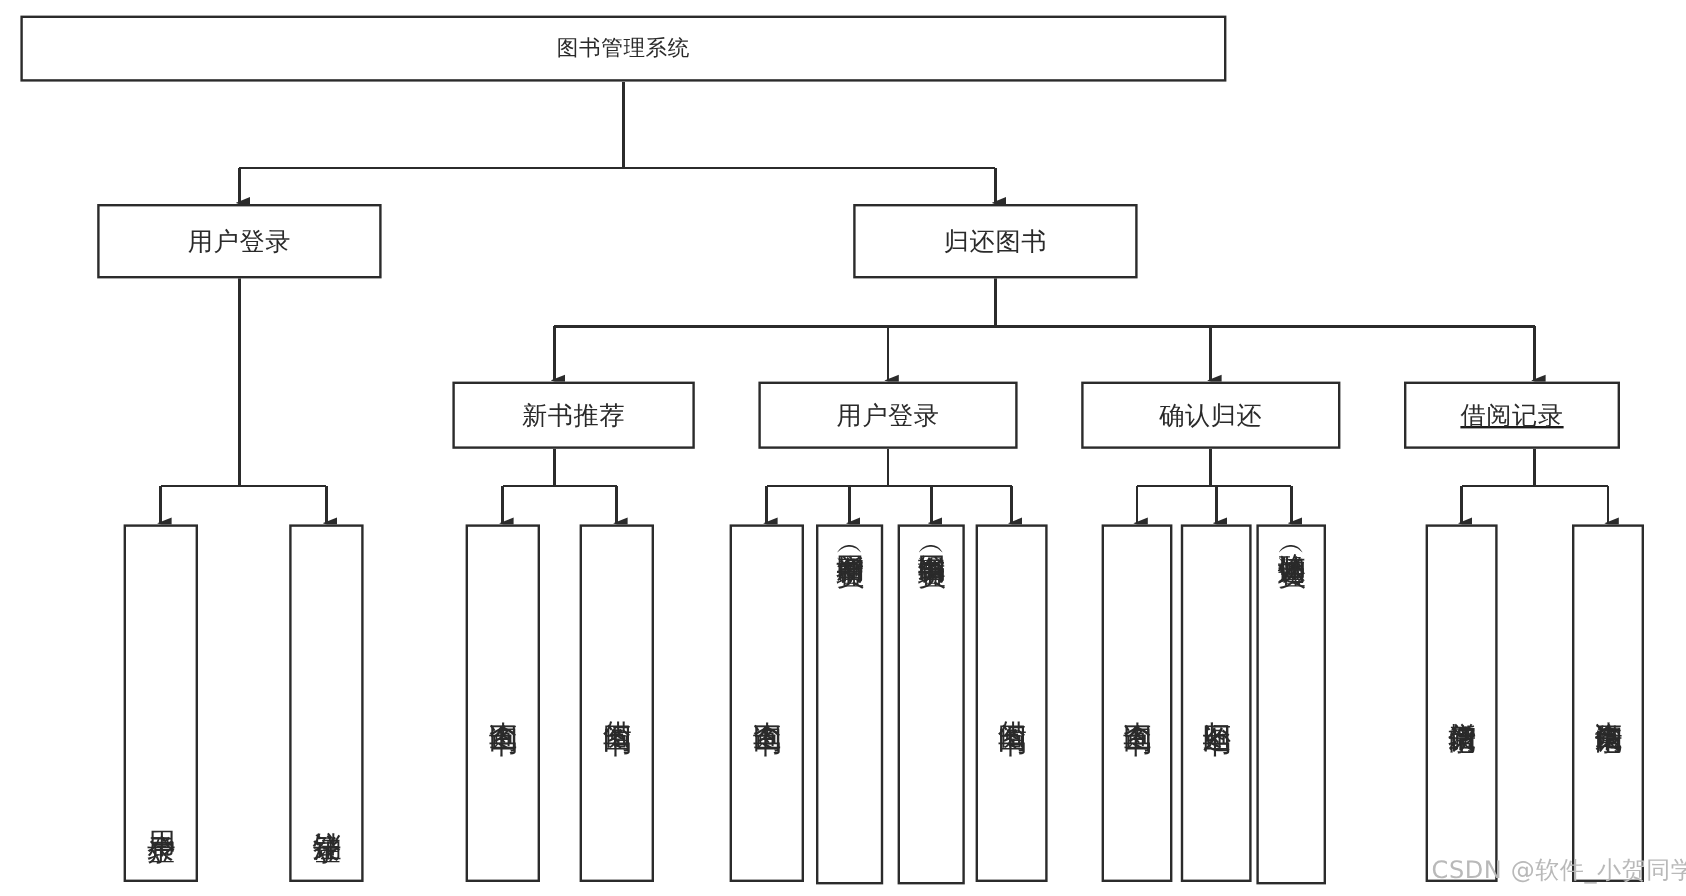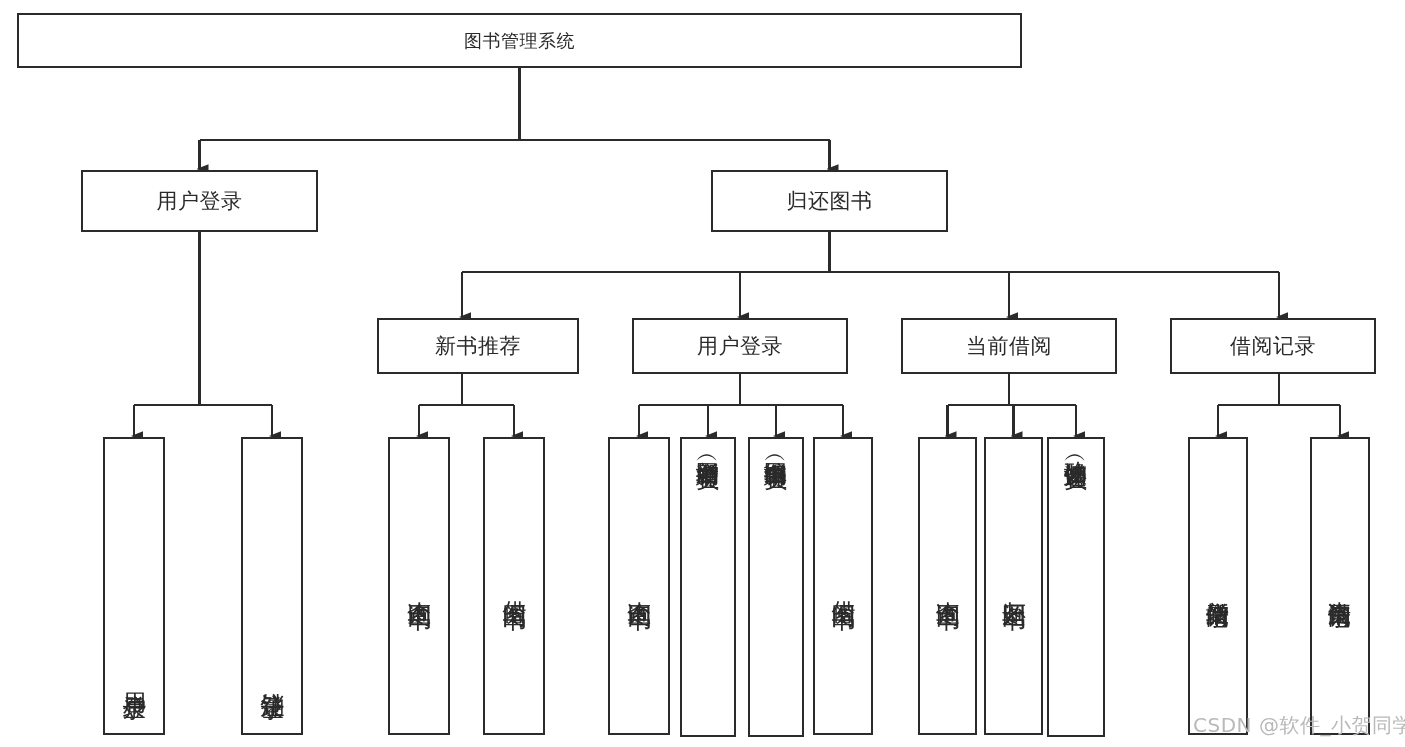--- a/index.html
+++ b/index.html
@@ -100,23 +100,23 @@
       <div class="node horiz" style="left: 711px; top: 170px; width: 237px; height: 62px;">
         <span class="label">归还图书</span>
       </div>
       <div class="node horiz" style="left: 361px; top: 318px; width: 202px; height: 56px; margin-left: 16px;">
         <span class="label">新书推荐</span>
       </div>
       <div class="node horiz" style="left: 632px; top: 318px; width: 216px; height: 56px;">
         <span class="label">用户登录</span>
       </div>
       <div class="node horiz" style="left: 901px; top: 318px; width: 216px; height: 56px;">
-        <span class="label">当前借阅</span>
+        <span class="label">确认归还</span>
       </div>
-      <div class="node horiz" style="left: 1170px; top: 318px; width: 206px; height: 56px;">
+      <div class="node horiz" style="left: 1170px; top: 318px; width: 180px; height: 56px; text-decoration: underline;">
         <span class="label">借阅记录</span>
       </div>
       <div class="node vert align-bottom" style="left: 103px; top: 437px; width: 62px; height: 298px;">
         <span class="label" style="margin-bottom: 52px;">用户登录</span>
       </div>
       <div class="node vert align-bottom" style="left: 241px; top: 437px; width: 62px; height: 298px;">
         <span class="label" style="margin-bottom: 52px;">注销登录</span>
       </div>
       <div class="node vert align-center" style="left: 388px; top: 437px; width: 62px; height: 298px;">
         <span class="label">查询图书</span>

